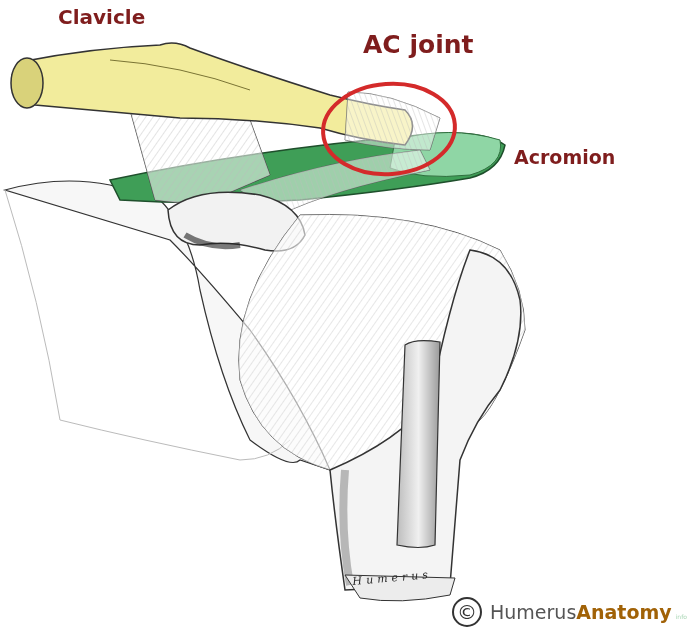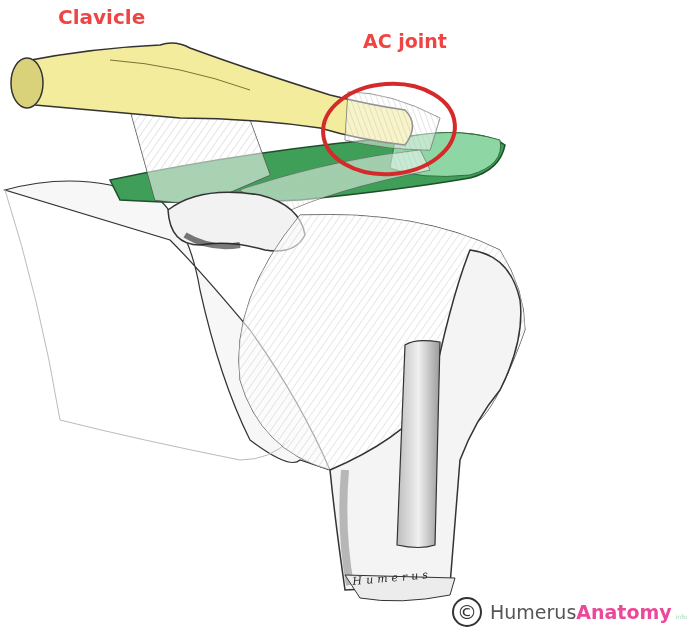--- a/index.html
+++ b/index.html
@@ -1,32 +1,32 @@
 <!DOCTYPE html>
 <html><head>
 <meta charset="utf-8">
 <style>
   html, body { margin: 0; padding: 0; background: #ffffff; }
   body { width: 696px; height: 633px; position: relative; overflow: hidden;
          font-family: "DejaVu Sans", sans-serif; }
   #canvas { position: absolute; left: 0; top: 0; width: 696px; height: 633px; }
   .label { position: absolute; font-family: "DejaVu Sans", sans-serif;
-           font-weight: bold; color: #ef4444; line-height: 1.12; white-space: nowrap; }
+           font-weight: bold; color: #7f1d1d; line-height: 1.12; white-space: nowrap; }
   #lbl-clavicle { left: 58px; top: 6px; font-size: 20px; }
-  #lbl-ac { left: 363px; top: 31px; font-size: 19px; }
+  #lbl-ac { left: 363px; top: 31px; font-size: 25px; }
   #lbl-acromion { left: 514px; top: 147px; font-size: 19px; }
   .humerus-text { position: absolute; left: 352px; top: 575px; font-family: "DejaVu Serif", serif;
                   font-style: italic; font-size: 11px; color: #2a2a2a; letter-spacing: 4px;
                   transform: rotate(-5deg); transform-origin: left top; }
   .watermark { position: absolute; left: 452px; top: 594px; height: 36px; display: flex; align-items: center; }
   .copy { width: 30px; height: 30px; border: 2.5px solid #333; border-radius: 50%;
           display: flex; align-items: center; justify-content: center;
           font-family: "DejaVu Sans", sans-serif; font-size: 20px; color: #333; box-sizing: border-box; }
   .brand { margin-left: 8px; font-family: "DejaVu Sans", sans-serif; font-size: 19px; color: #555; }
-  .brand b { color: #ec4899; font-weight: bold; }
+  .brand b { color: #a16207; font-weight: bold; }
   .brand-sfx { margin-left: 4px; font-size: 6px; color: #a9d6b4; align-self: flex-end; margin-bottom: 10px; }
 </style>
 </head>
 <body>
 
 <svg id="canvas" viewBox="0 0 696 633" xmlns="http://www.w3.org/2000/svg">
   <defs>
     <linearGradient id="gShade" x1="0" x2="1" y1="0" y2="0">
       <stop offset="0" stop-color="#bdbdbd"></stop>
       <stop offset="0.5" stop-color="#f0f0f0"></stop>
@@ -71,20 +71,21 @@
   <path d="M 345 470 Q 340 530 350 585" fill="none" stroke="#444" stroke-width="8" opacity="0.35"></path>
 
   <path d="M 405 345 Q 415 338 440 342 L 435 545 Q 420 550 397 545 Z" fill="url(#gShade)" stroke="#333" stroke-width="1.2"></path>
 
   <path d="M 345 575 L 455 578 L 450 595 Q 400 605 360 598 Z" fill="#ececec" stroke="#333" stroke-width="1"></path>
 </svg>
 
 <div class="label" id="lbl-clavicle">Clavicle</div>
 <div class="label" id="lbl-ac">AC joint</div>
 <div class="label" id="lbl-acromion">
+  <div>Acromion</div>
 </div>
 <div class="humerus-text">Humerus</div>
 
 <div class="watermark">
   <div class="copy">©</div>
   <div class="brand"><span>Humerus</span><b>Anatomy</b></div>
   <div class="brand-sfx">info</div>
 </div>
 
 </body></html>

